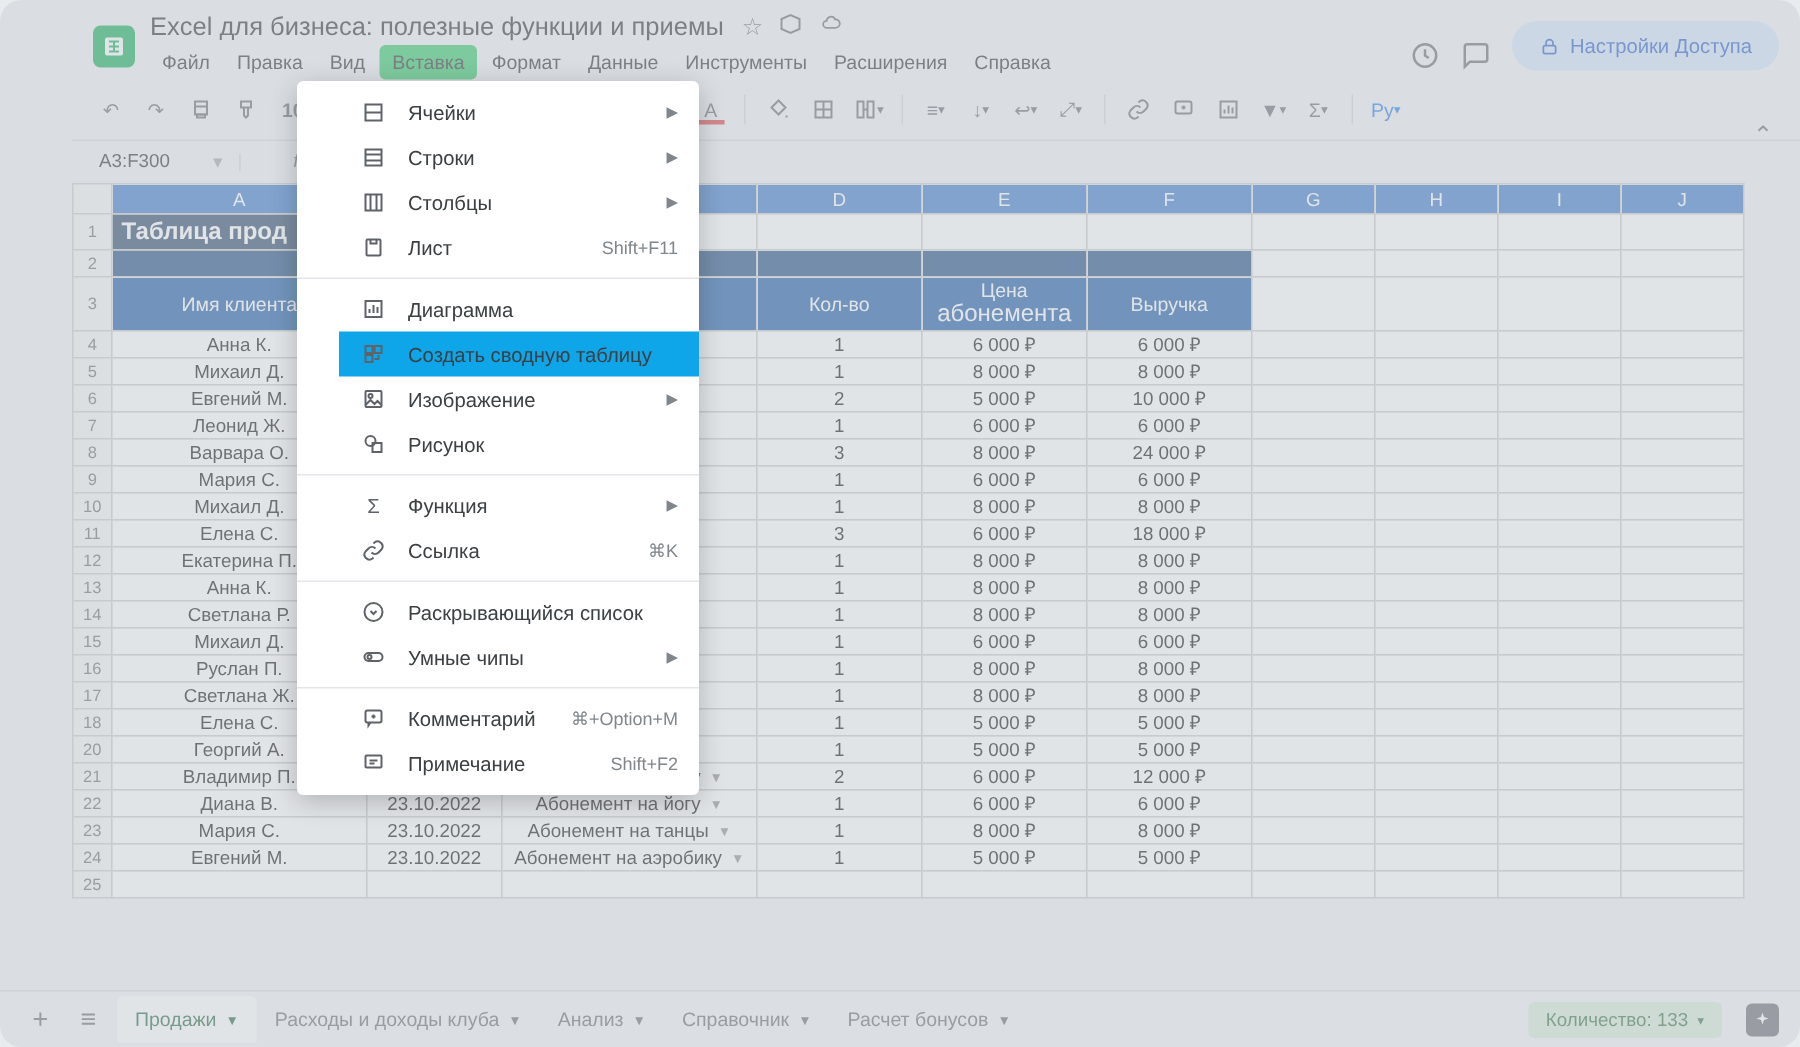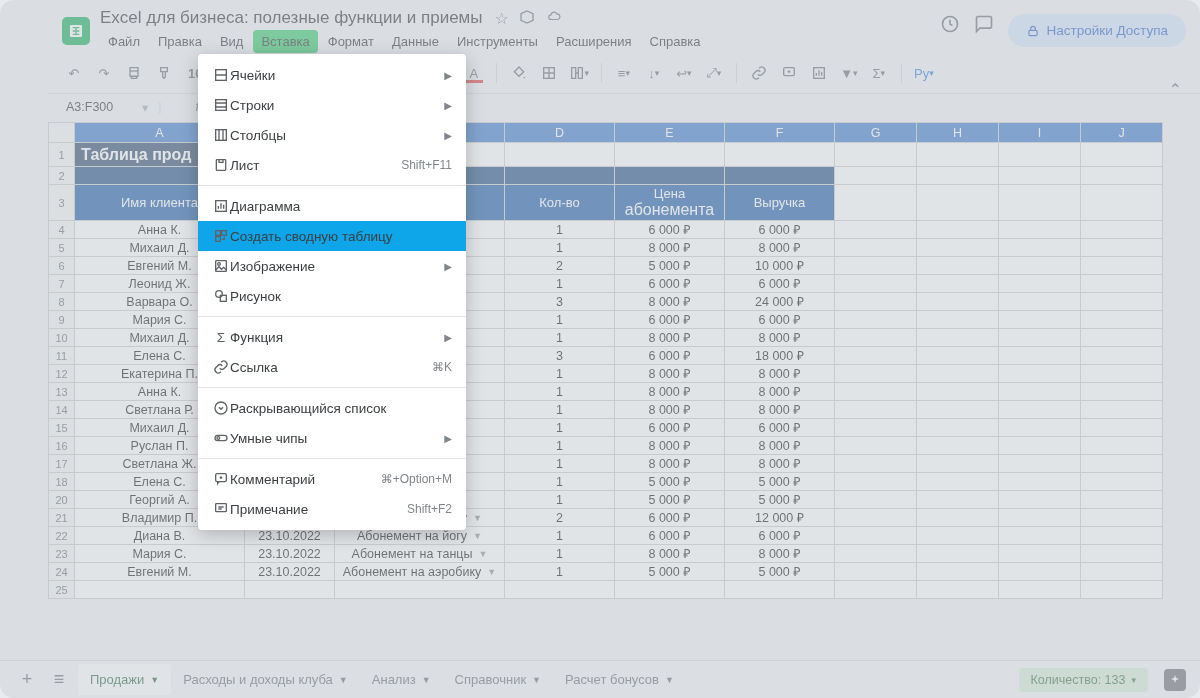--- a/index.html
+++ b/index.html
@@ -20,21 +20,21 @@
   .topbar{display:flex;align-items:center;padding:8px 14px 0 14px;gap:10px;}
   .logo{width:28px;height:28px;border-radius:5px;background:#00a94f;display:flex;align-items:center;justify-content:center;}
   .logo svg{display:block;}
   .title-wrap{flex:1;}
   .title-row{display:flex;align-items:center;gap:12px;}
   .doc-title{font-size:17px;color:var(--text);}
   .title-icons{display:flex;gap:10px;color:var(--muted);}
   .menubar{display:flex;gap:2px;margin-top:2px;}
   .menu-item{font-size:13px;color:var(--text);padding:4px 8px;border-radius:4px;}
   .menu-item.open{background:#22c55e;}
-  .right-icons{display:flex;align-items:flex-start;gap:14px;color:var(--muted);}
+  .right-icons{display:flex;align-items:flex-end;gap:14px;color:var(--muted);}
   .share-btn{background:#cfe2fb;border-radius:22px;padding:9px 18px;font-size:13.5px;color:#1a56c4;display:flex;align-items:center;gap:7px;}
   
   .toolbar{display:flex;align-items:center;gap:6px;padding:8px 14px;border-bottom:1px solid #d6d9de;font-size:13px;color:var(--muted);}
   .tbtn{width:24px;height:24px;display:flex;align-items:center;justify-content:center;border-radius:4px;}
   .tsep{width:1px;height:20px;background:#d0d3d8;margin:0 4px;}
   .zoom{padding:0 6px;font-weight:bold;}
   .fontsize{border:1px solid #c4c7cc;border-radius:4px;padding:2px 8px;}
   .bold{font-weight:700;color:#1a73e8;background:#e3edfd;border-radius:4px;}
   .chev{position:absolute;right:18px;top:80px;color:var(--muted);}
   
@@ -54,21 +54,21 @@
   .rw-head td .sub{font-size:16px;}
   .data td{background:#fff;}
   .data td.name{text-align:center;}
   .dd{display:flex;align-items:center;justify-content:center;gap:6px;}
   .dd .caret{color:#888;font-size:9px;}
   .extra td{background:#fff;}
   
   .cA{width:170px}.cB{width:90px}.cC{width:170px}.cD{width:110px}.cE{width:110px}.cF{width:110px}.cG{width:82px}.cH{width:82px}.cI{width:82px}.cJ{width:82px}
   
   .dropdown{position:absolute;top:54px;left:198px;width:268px;background:#fff;border-radius:4px;box-shadow:0 4px 18px rgba(0,0,0,.22);z-index:5;padding:6px 0;font-size:13.5px;color:#3c4043;}
-  .dropdown .row{display:flex;align-items:center;padding:0 14px;height:30px;}
+  .dropdown .row{display:flex;align-items:center;padding:0 14px;height:30px;gap:14px;margin-left:28px;}
   .dropdown .row.active{background:#0ea5e9;}
   .dropdown .mi{width:18px;height:18px;display:flex;align-items:center;justify-content:center;color:#5f6368;}
   .dropdown .lbl{flex:1;}
   .dropdown .sc{color:#80868b;font-size:12px;}
   .dropdown .sub{color:#80868b;font-size:10px;}
   .dropdown hr{border:none;border-top:1px solid #e3e5e8;margin:5px 0;}
   
   .tabs{position:absolute;bottom:0;left:0;right:0;height:38px;background:#f1f3f6;border-top:1px solid #d6d9de;display:flex;align-items:center;padding:0 14px;gap:6px;font-size:13px;color:var(--muted);}
   .tabs .add,.tabs .all{width:26px;text-align:center;font-size:18px;}
   .tab{padding:8px 12px;display:flex;align-items:center;gap:6px;}

